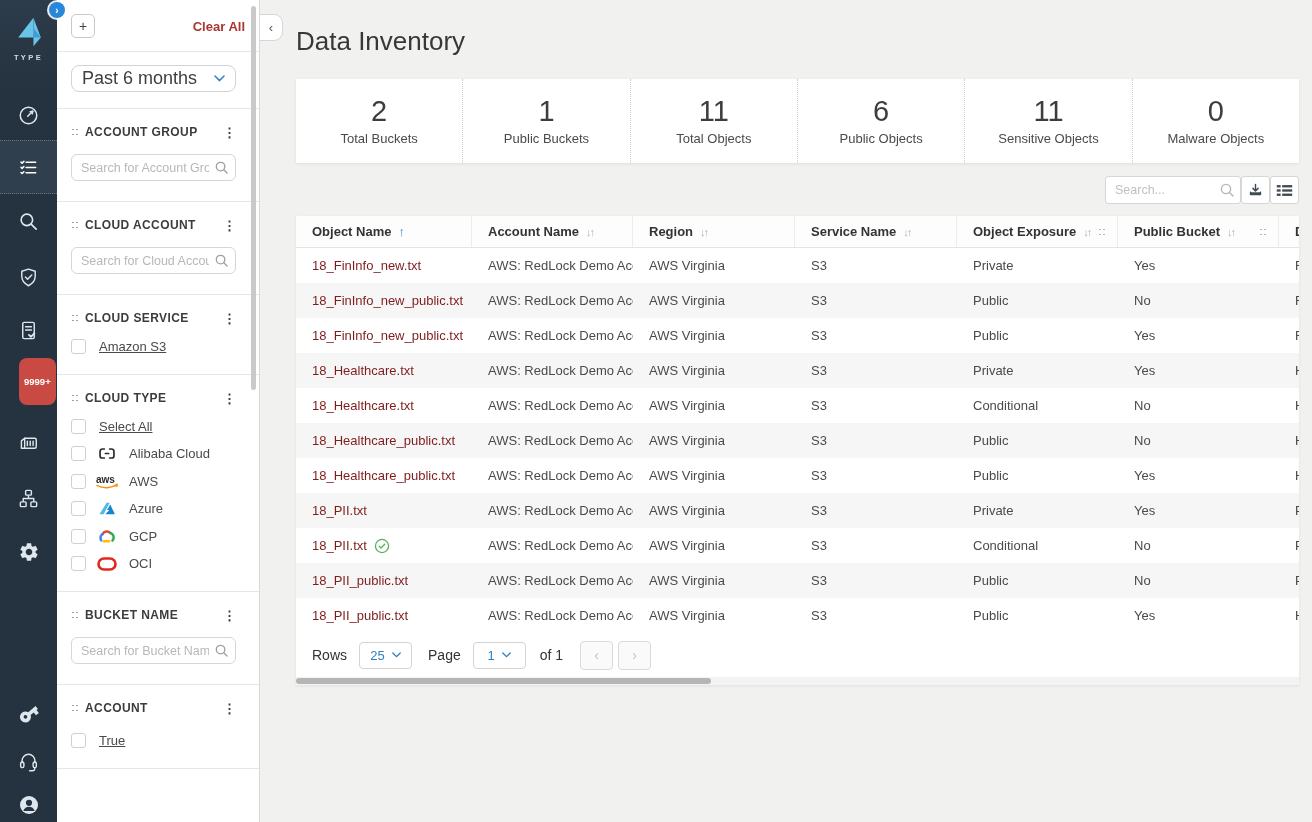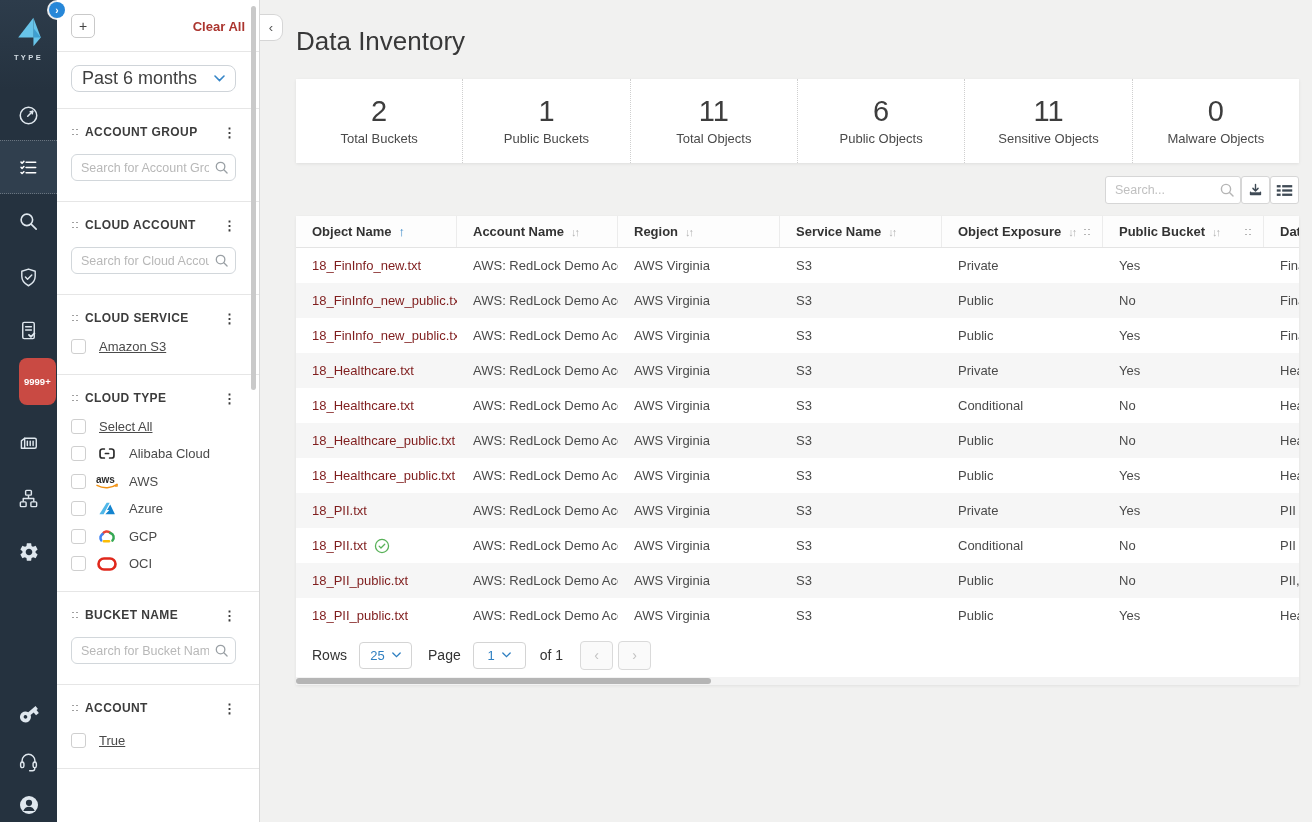--- a/index.html
+++ b/index.html
@@ -98,21 +98,21 @@
   .sort-both { font-size:11px; color:#b3b3b3; margin-left:7px; letter-spacing:-2px; }
   .sort-asc { font-size:13px; color:#3585c7; margin-left:7px; font-weight:bold; }
   .hdots { margin-left:auto; margin-right:12px; width:7px; height:12px;
     background-image:radial-gradient(circle, #b5b5b5 1px, transparent 1.1px);
     background-size:4px 5px; background-position:0 1px; }
   .tbody { overflow:hidden; width:1003px; }
   .trow { display:flex; height:35px; }
   .trow:nth-child(even) { background:#f6f6f6; }
   .tcell { display:flex; align-items:center; padding-left:16px; font-size:13px; color:#4a4a4a;
     flex-shrink:0; white-space:nowrap; overflow:hidden; }
-  .col-object { width:161px; } .col-account { width:161px; } .col-region { width:162px; }
+  .col-object { width:176px; } .col-account { width:161px; } .col-region { width:162px; }
   .col-service { width:162px; } .col-exposure { width:161px; } .col-bucket { width:161px; }
   .col-profile { width:200px; }
   .link { color:#7f1d1d; cursor:pointer; }
   .verified { margin-left:7px; flex-shrink:0; }
 
   .pagination { display:flex; align-items:center; height:44px; padding-left:16px;
     font-size:14px; color:#333; }
   .pg-select { width:53px; height:27px; border:1px solid #d4d4d4; border-radius:4px; background:#fff;
     display:flex; align-items:center; justify-content:center; gap:7px; color:#2e7fc1;
     font-size:13px; cursor:pointer; }

